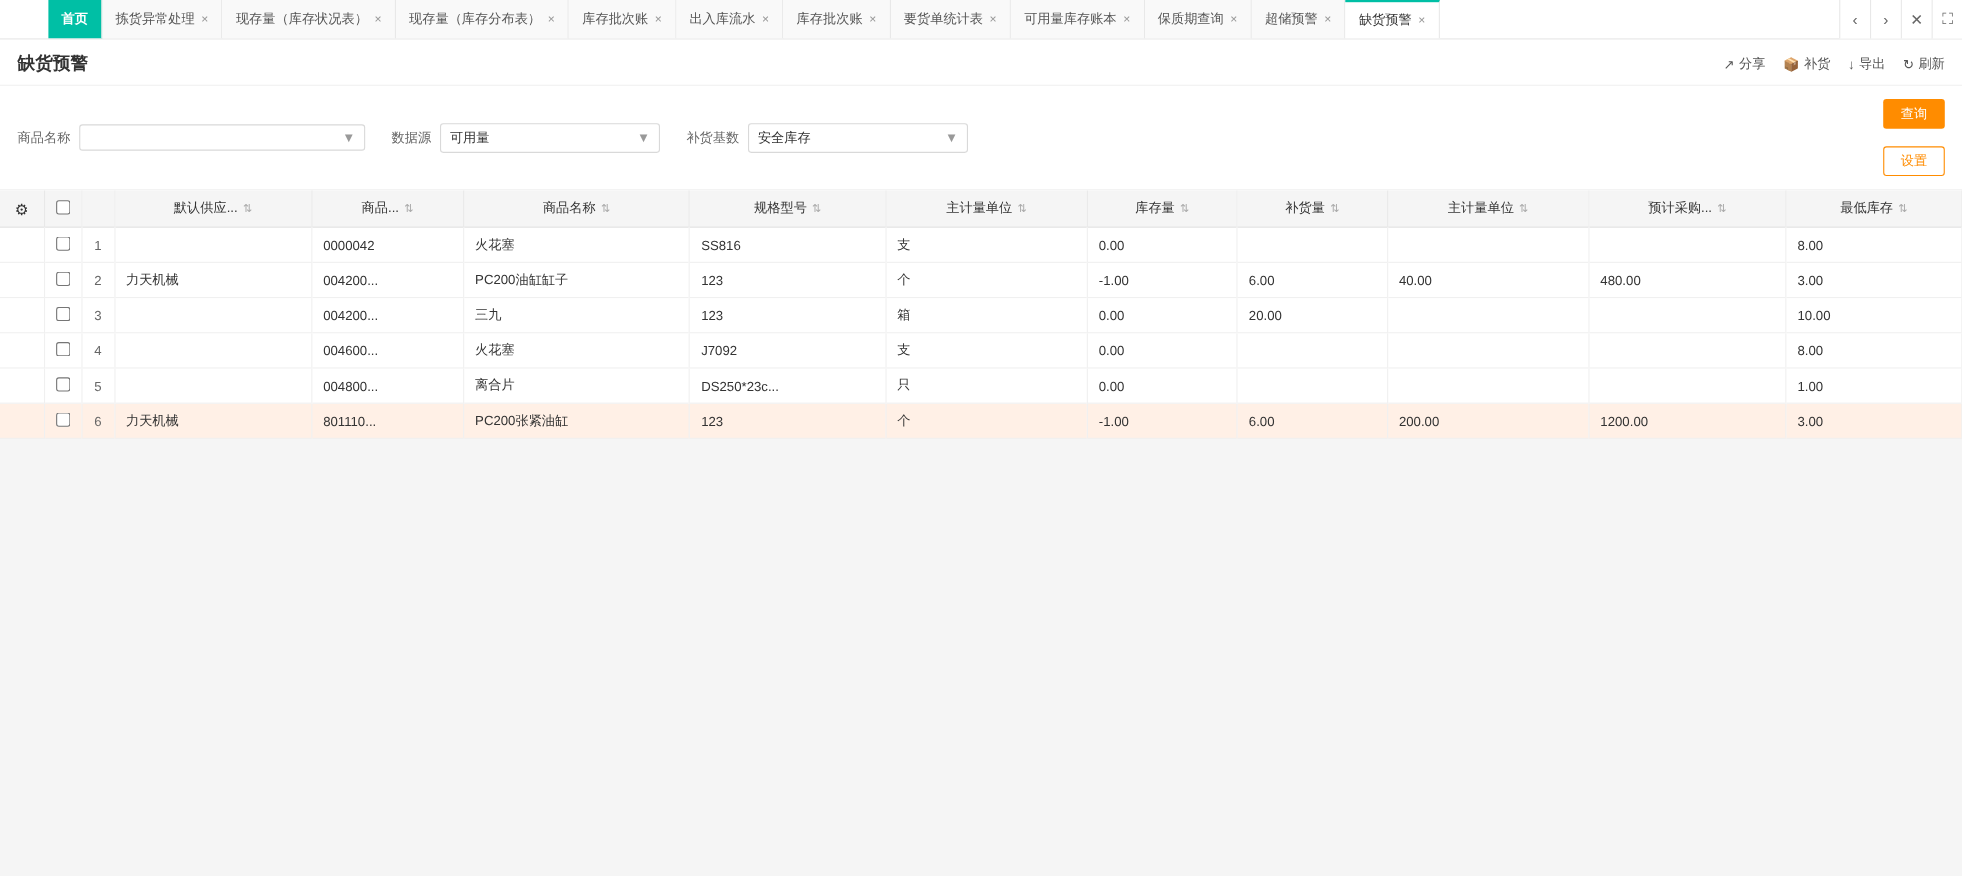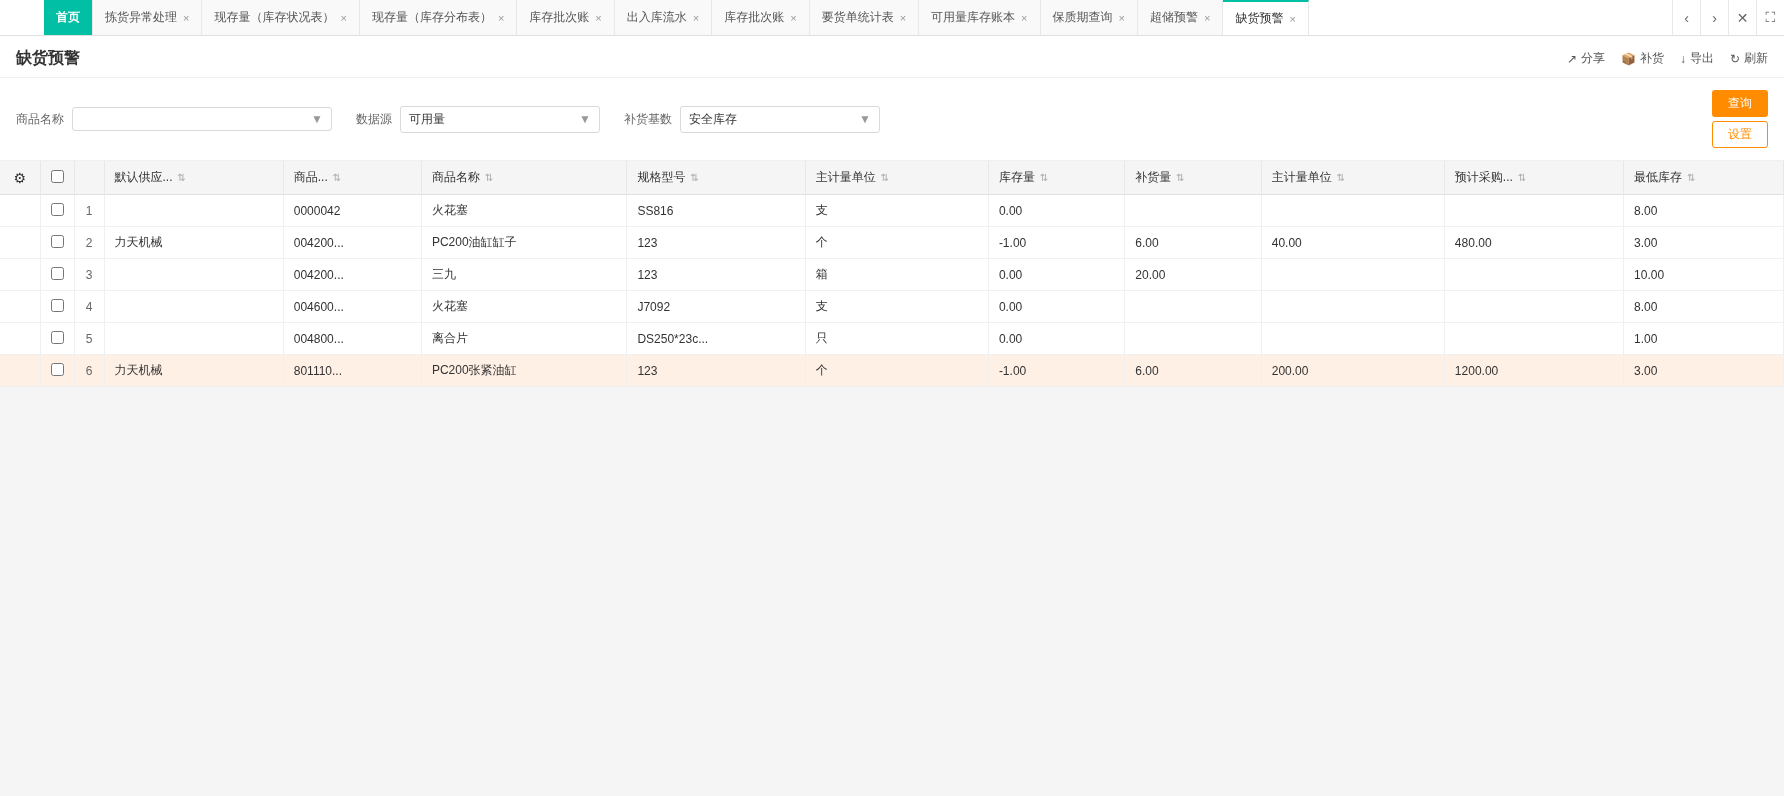--- a/index.html
+++ b/index.html
@@ -131,21 +131,21 @@
       color: #333;
     }
     .filter-select-arrow {
       color: #999;
       margin-left: 8px;
     }
     .filter-actions {
       margin-left: auto;
       display: flex;
       flex-direction: column;
-      gap: 4px;
+      gap: 16px;
     }
     .btn-query {
       background: #ff8c00;
       color: #fff;
       border: none;
       border-radius: 3px;
       padding: 5px 16px;
       cursor: pointer;
       font-size: 12px;
     }
@@ -168,21 +168,21 @@
       width: 100%;
       border-collapse: collapse;
       font-size: 12px;
     }
     thead tr {
       background: #f5f5f5;
       border-bottom: 1px solid #e0e0e0;
     }
     thead th {
       padding: 8px 10px;
-      text-align: left;
+      text-align: center;
       color: #333;
       font-weight: normal;
       border-right: 1px solid #e8e8e8;
       white-space: nowrap;
       position: relative;
     }
     thead th .sort-icon {
       color: #aaa;
       font-size: 10px;
       margin-left: 2px;

